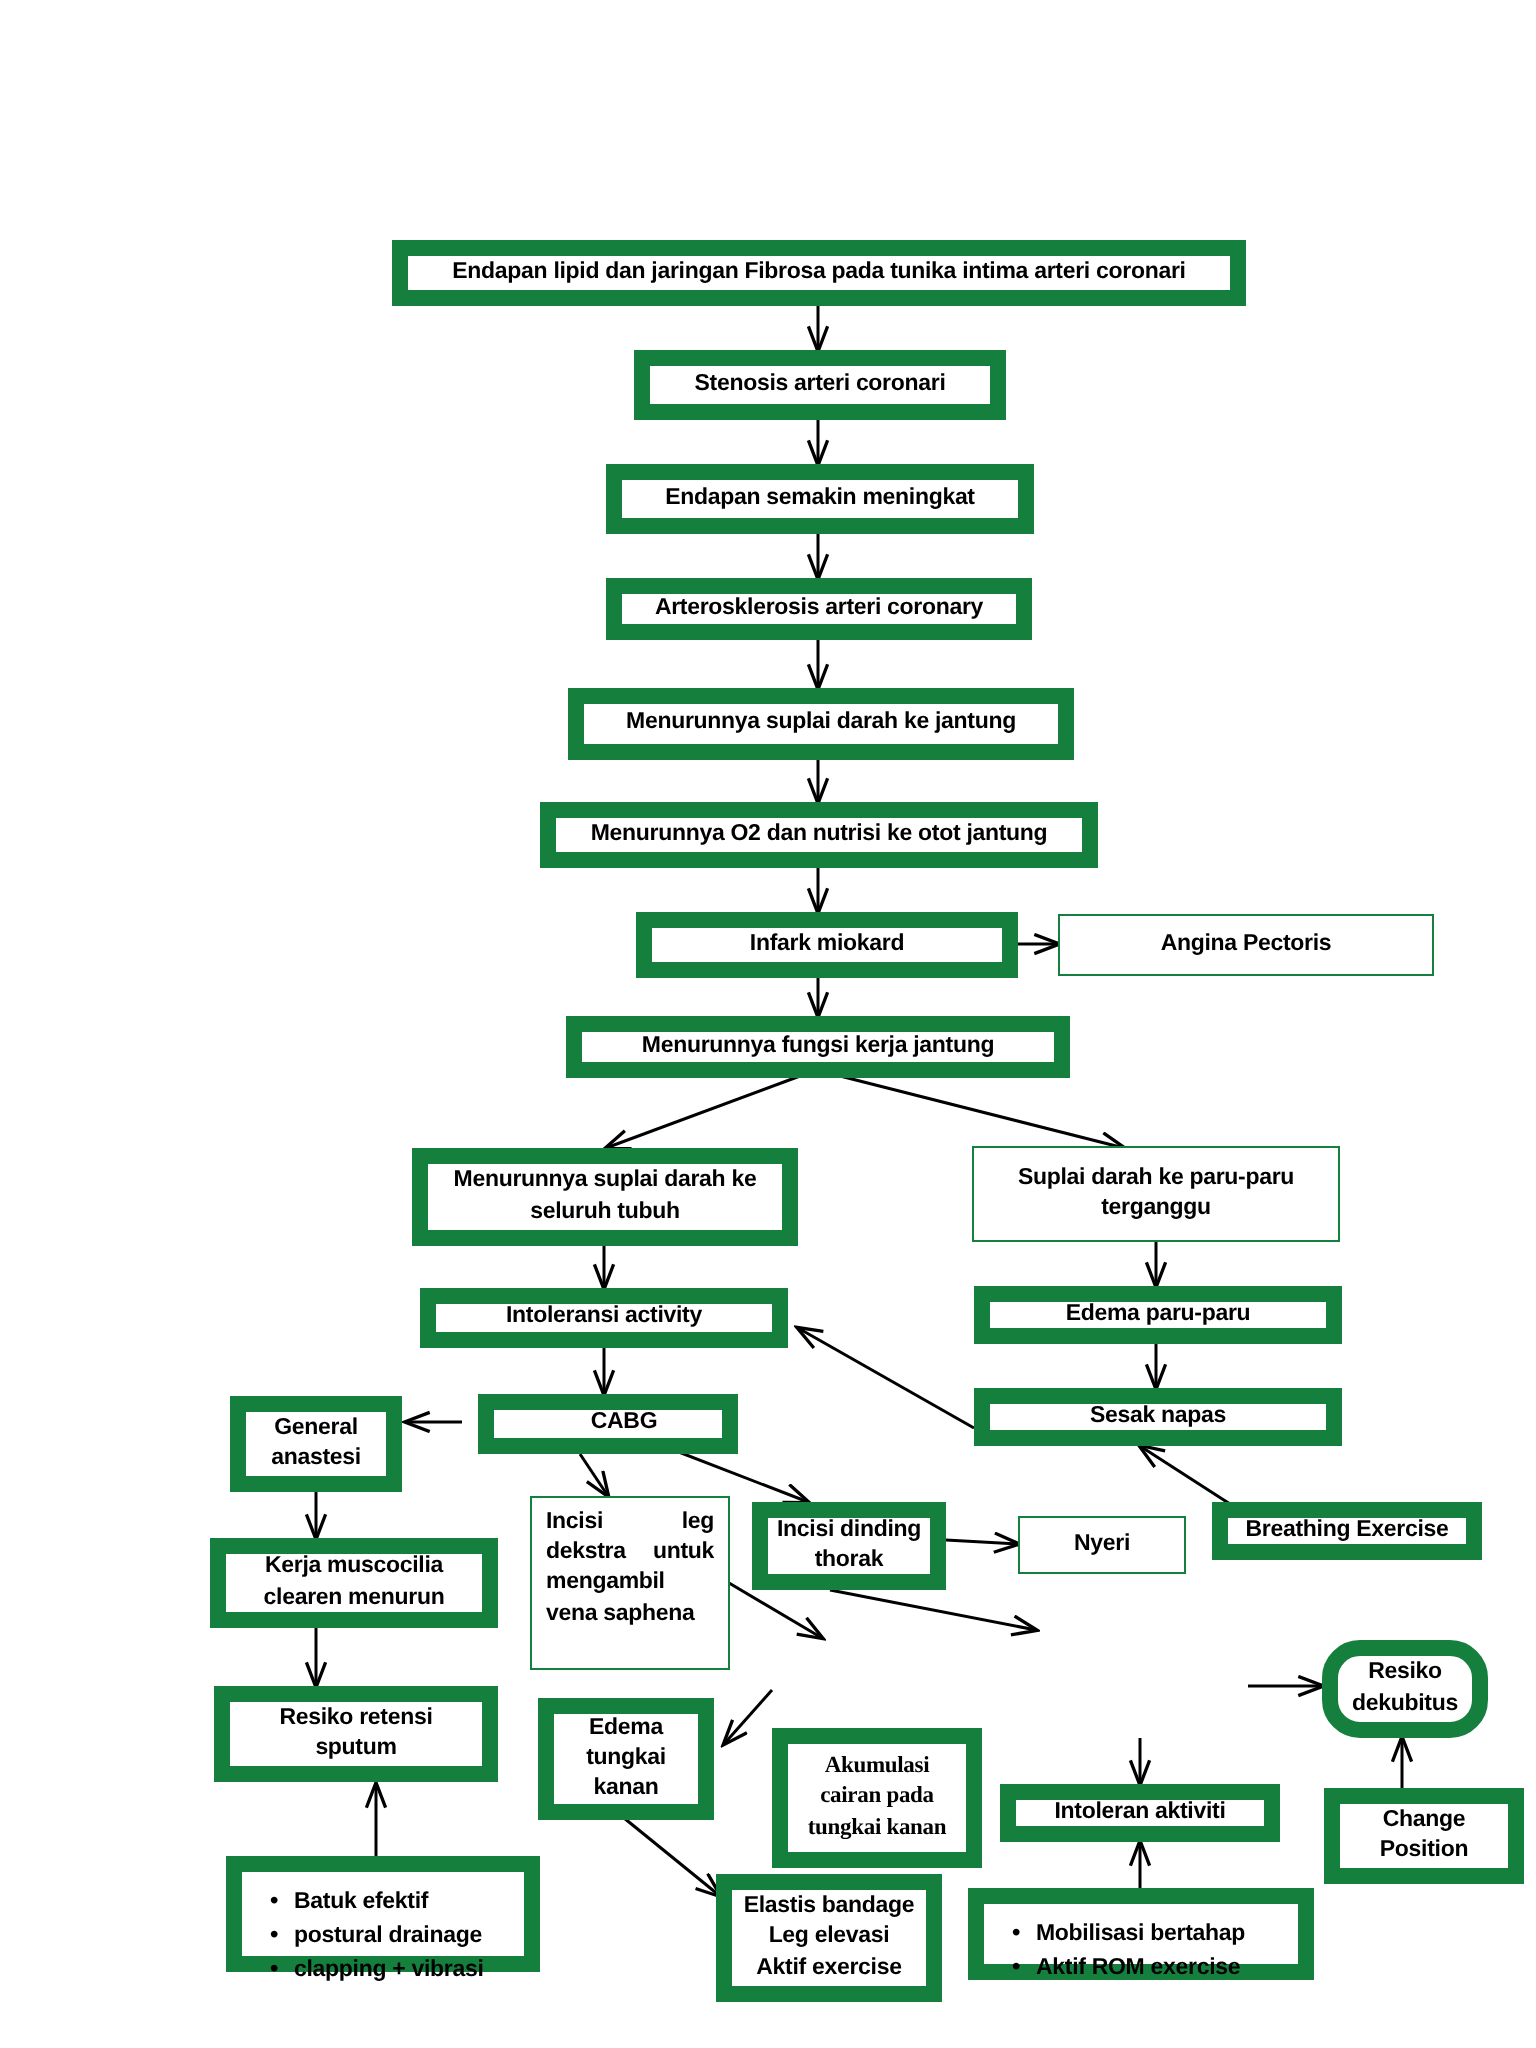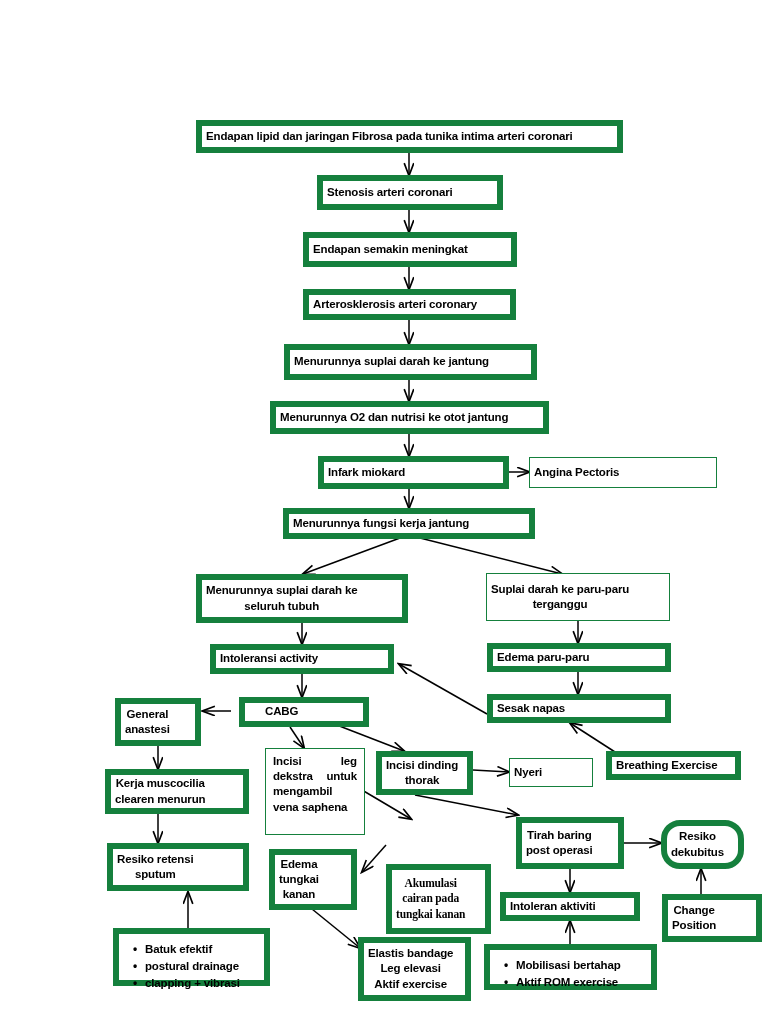--- a/index.html
+++ b/index.html
@@ -23,24 +23,24 @@
     position: absolute;
     top: 0;
     left: 0;
     width: 768px;
     height: 1024px;
   }
   .node-box {
     position: absolute;
     box-sizing: border-box;
     background: #ffffff;
-    border: 6px solid #15803d;
+    border: 8px solid #15803d;
     display: flex;
     align-items: center;
-    justify-content: flex-start;
+    justify-content: center;
     text-align: center;
     color: #000000;
     font-family: "Liberation Sans", sans-serif;
     font-weight: bold;
     font-size: 11.5px;
     line-height: 1.32;
     letter-spacing: -0.15px;
     padding: 2px 4px;
   }
   .node-box.thin { border-width: 1.4px; }
@@ -152,21 +152,21 @@
   </div>
 
   <div class="node-box thin" style="left:529px; top:457px; width:188px; height:31px;">
     <span>Angina Pectoris</span>
   </div>
 
   <div class="node-box" style="left:283px; top:508px; width:252px; height:31px;">
     <span>Menurunnya fungsi kerja jantung</span>
   </div>
 
-  <div class="node-box" style="left:196px; top:574px; width:212px; height:49px;">
+  <div class="node-box" style="left:206px; top:574px; width:193px; height:49px;">
     <span>
       <span class="stack-line">Menurunnya suplai darah ke</span>
       <span class="stack-line">seluruh tubuh</span>
     </span>
   </div>
 
   <div class="node-box thin" style="left:486px; top:573px; width:184px; height:48px;">
     <span>
       <span class="stack-line">Suplai darah ke paru-paru</span>
       <span class="stack-line">terganggu</span>
@@ -233,26 +233,20 @@
   </div>
 
   <div class="node-box" style="left:386px; top:864px; width:105px; height:70px;font-family:Liberation Serif, serif;">
     <span>
       <span class="stack-line">Akumulasi</span>
       <span class="stack-line">cairan pada</span>
       <span class="stack-line">tungkai kanan</span>
     </span>
   </div>
 
-  <div class="node-box" style="left:516px; top:817px; width:108px; height:52px;">
-    <span>
-      <span class="stack-line">Tirah baring</span>
-      <span class="stack-line">post operasi</span>
-    </span>
-  </div>
 
   <div class="node-box" style="left:661px; top:820px; width:83px; height:49px;border-radius:19px;">
     <span>
       <span class="stack-line">Resiko</span>
       <span class="stack-line">dekubitus</span>
     </span>
   </div>
 
   <div class="node-box" style="left:269px; top:849px; width:88px; height:61px;">
     <span>

